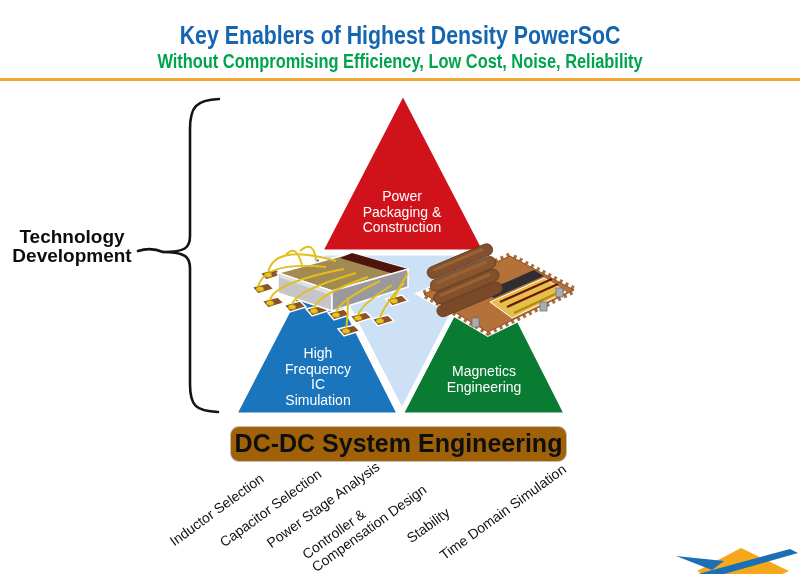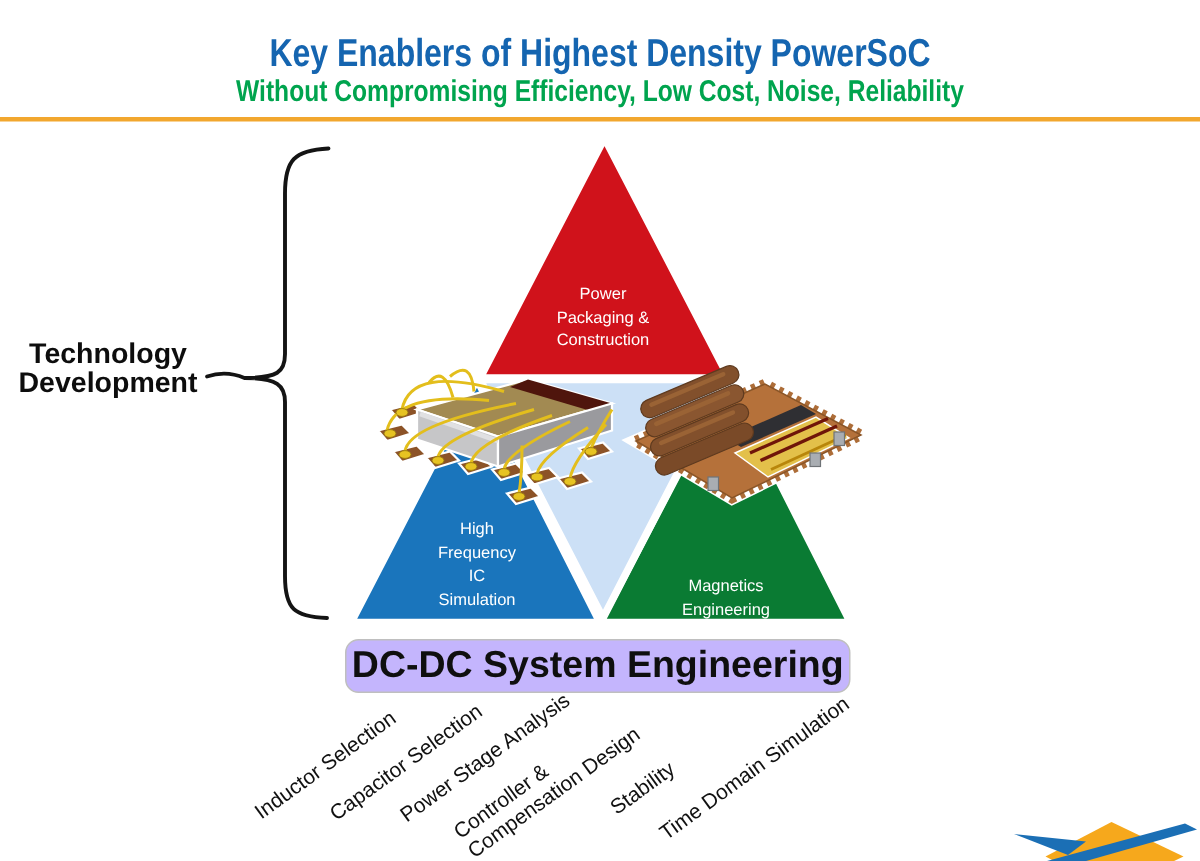--- a/index.html
+++ b/index.html
@@ -10,26 +10,26 @@
 
   .title{left:0;top:20px;width:800px;text-align:center;font-size:26px;font-weight:bold;
          color:#1565B0;transform:scaleX(0.82);transform-origin:50% 50%;}
   .subtitle{left:0;top:50px;width:800px;text-align:center;font-size:20px;font-weight:bold;
          color:#00A44E;transform:scaleX(0.82);transform-origin:50% 50%;}
   .rule{left:0;top:78px;width:800px;height:3px;background:#F2A72E;}
 
   .techdev{left:2px;top:227px;width:140px;text-align:center;font-size:19px;line-height:19px;
            font-weight:bold;color:#0d0d0d;}
 
-  .tri-label{color:#ffffff;text-align:center;font-size:11px;line-height:15.5px;}
+  .tri-label{color:#ffffff;text-align:center;font-size:14px;line-height:15.5px;}
   .tri-top{left:312px;top:189px;width:180px;}
   .tri-left{left:253px;top:346px;width:130px;}
-  .tri-right{left:419px;top:384px;width:130px;}
+  .tri-right{left:419px;top:364px;width:130px;}
 
-  .dcdc{left:230px;top:426px;width:337px;height:36px;background:#c4b5fd;border:1px solid #BFBFBF;
+  .dcdc{left:230px;top:426px;width:337px;height:36px;background:#a16207;border:1px solid #BFBFBF;
         border-radius:9px;box-sizing:border-box;text-align:center;line-height:33px;
         font-size:25px;font-weight:bold;color:#0f0f0f;}
 
   .rot-label{position:absolute;font-size:14px;line-height:16px;color:#111;
              transform:rotate(-36deg);transform-origin:0 100%;white-space:pre-line;}
   .rl-1{left:176px;top:533px;}
   .rl-2{left:226px;top:534px;}
   .rl-3{left:273px;top:535px;}
   .rl-4{left:318px;top:543px;}
   .rl-5{left:413px;top:530px;}

